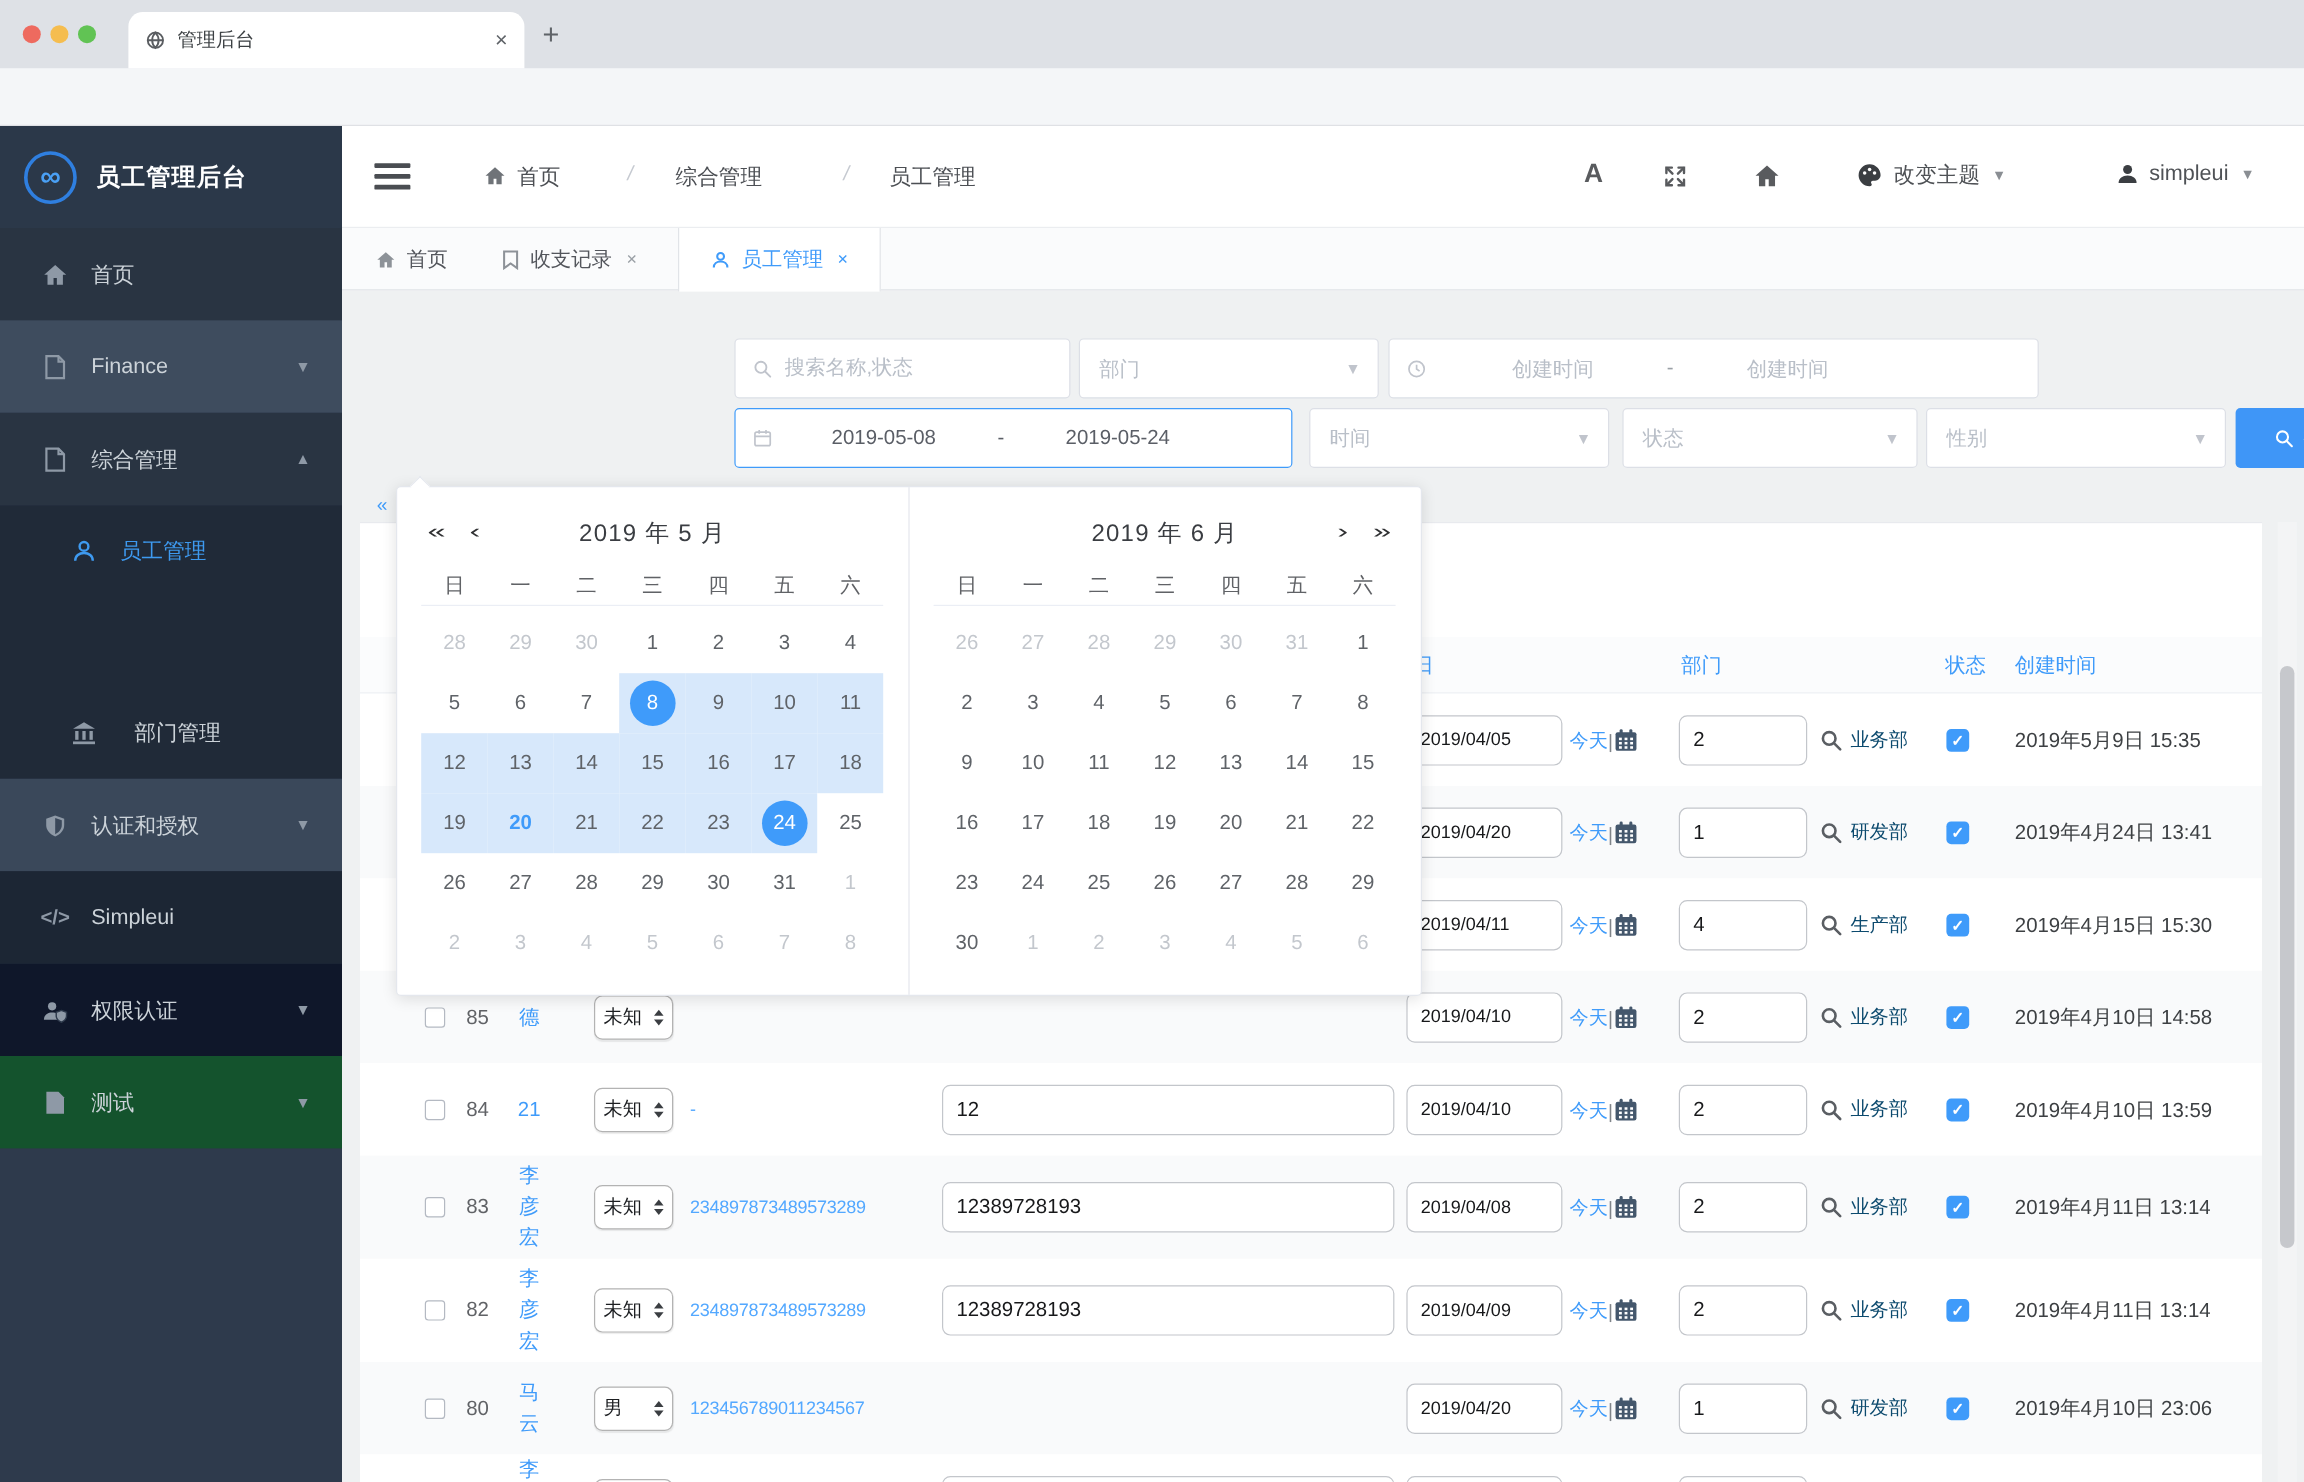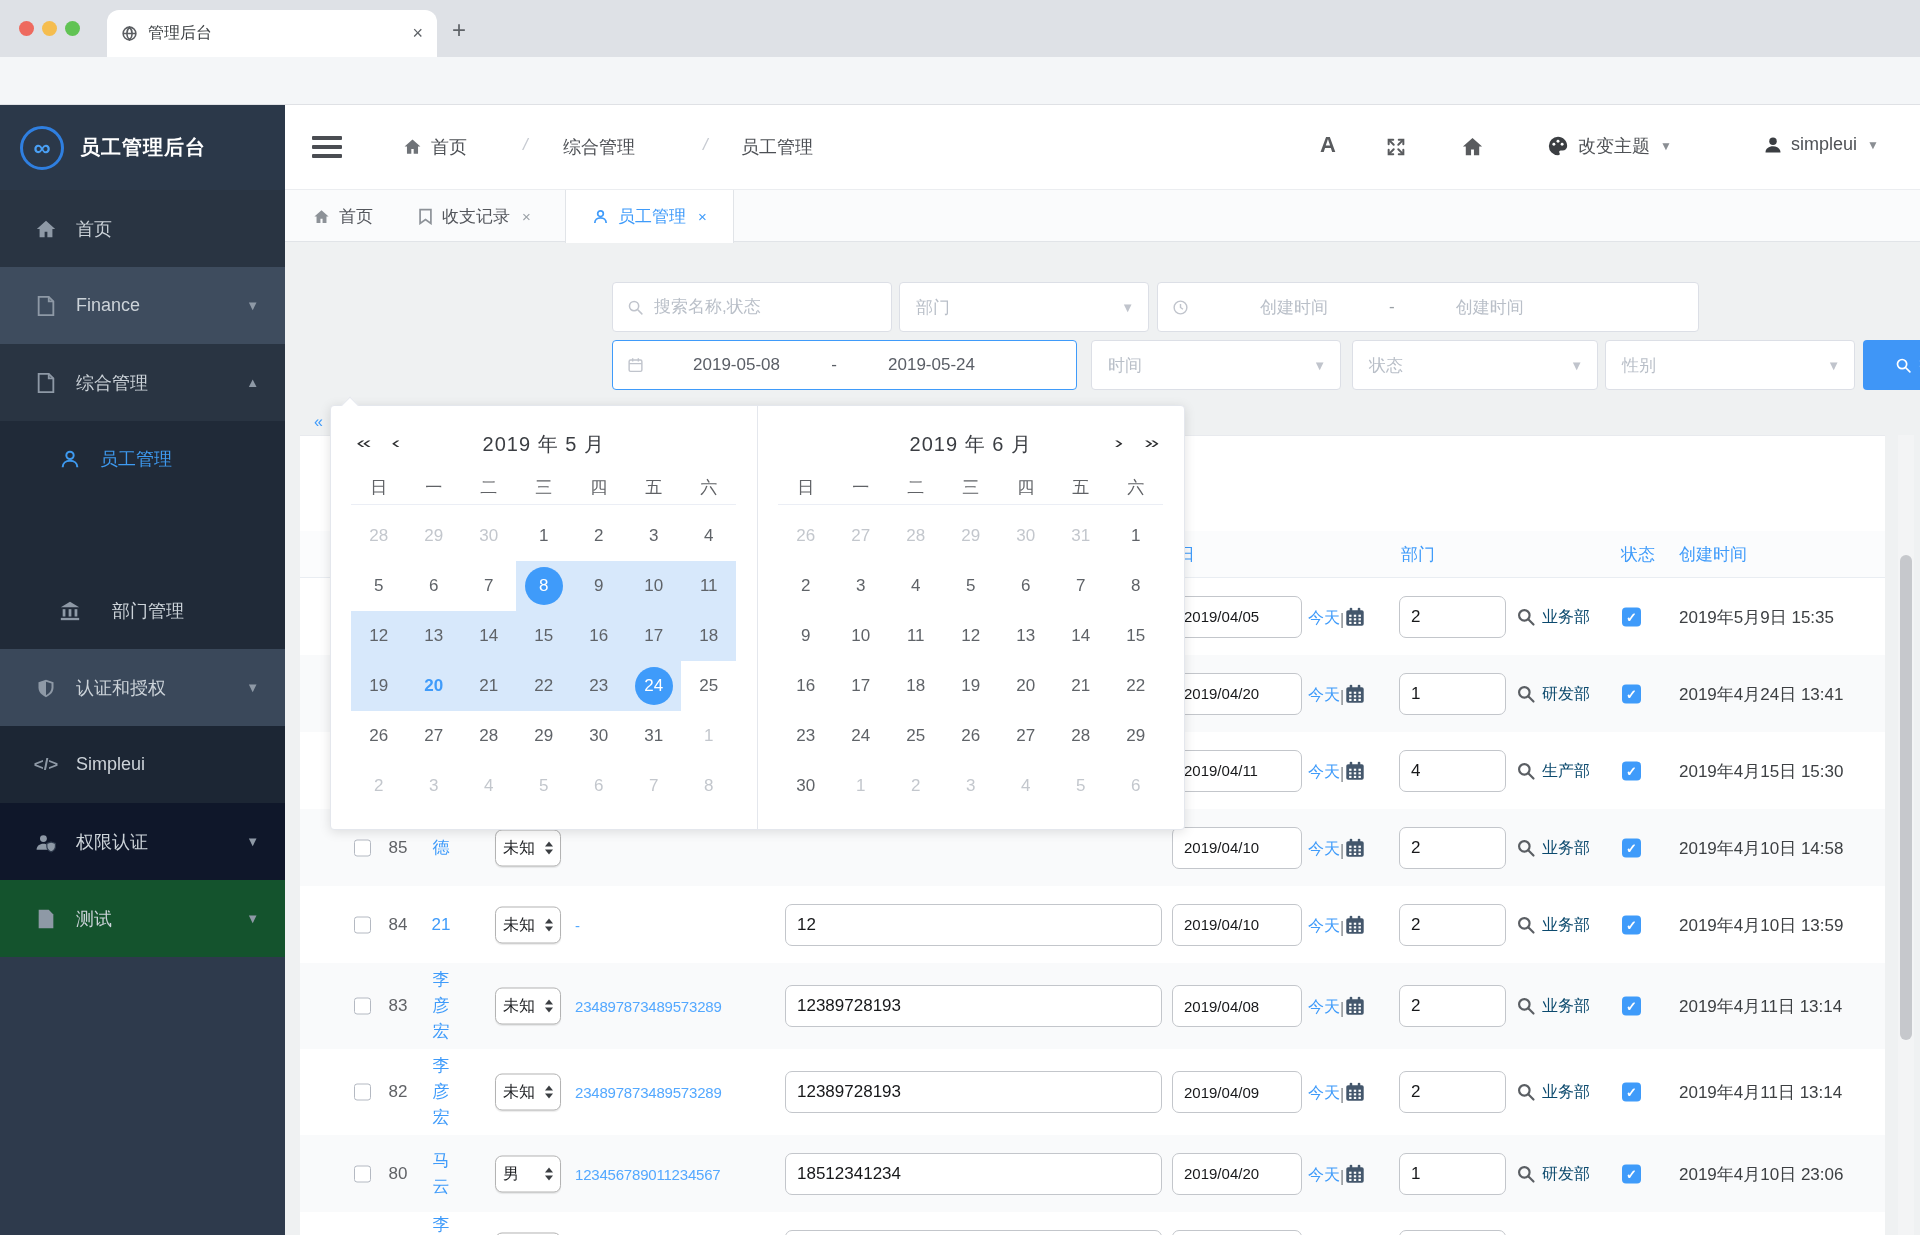--- a/index.html
+++ b/index.html
@@ -795,21 +795,20 @@
         <span class="cellid">80</span>
         <a class="namelink" href="#">马云</a>
         <span class="gsel">
           <span class="gt">男</span>
           <span class="arrows">
             <i class="up"></i>
             <i class="dn"></i>
           </span>
         </span>
         <a class="idnum" href="#">123456789011234567</a>
-        <input class="tin phone" value="18512341234" style="">
         <input class="tin datein" value="2019/04/20" style="">
         <span class="todaygrp">
           <a href="#">今天</a>
           <span class="bar">|</span>
           <span class="calbtn">
             <svg width="22" height="23" viewBox="0 0 24 24">
               <rect x="2.5" y="4.5" width="19" height="17" rx="2" fill="currentColor"></rect>
               <rect x="6.2" y="1.8" width="2.8" height="5.4" rx="1.3" fill="currentColor"></rect>
               <rect x="15" y="1.8" width="2.8" height="5.4" rx="1.3" fill="currentColor"></rect>
               <g fill="#fff">

